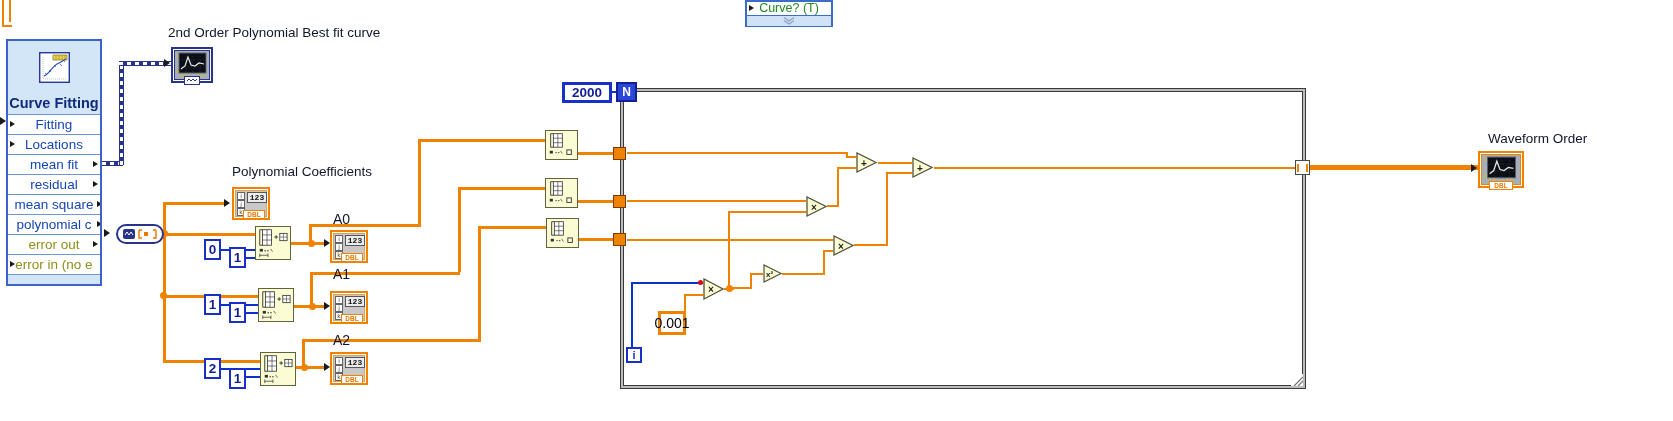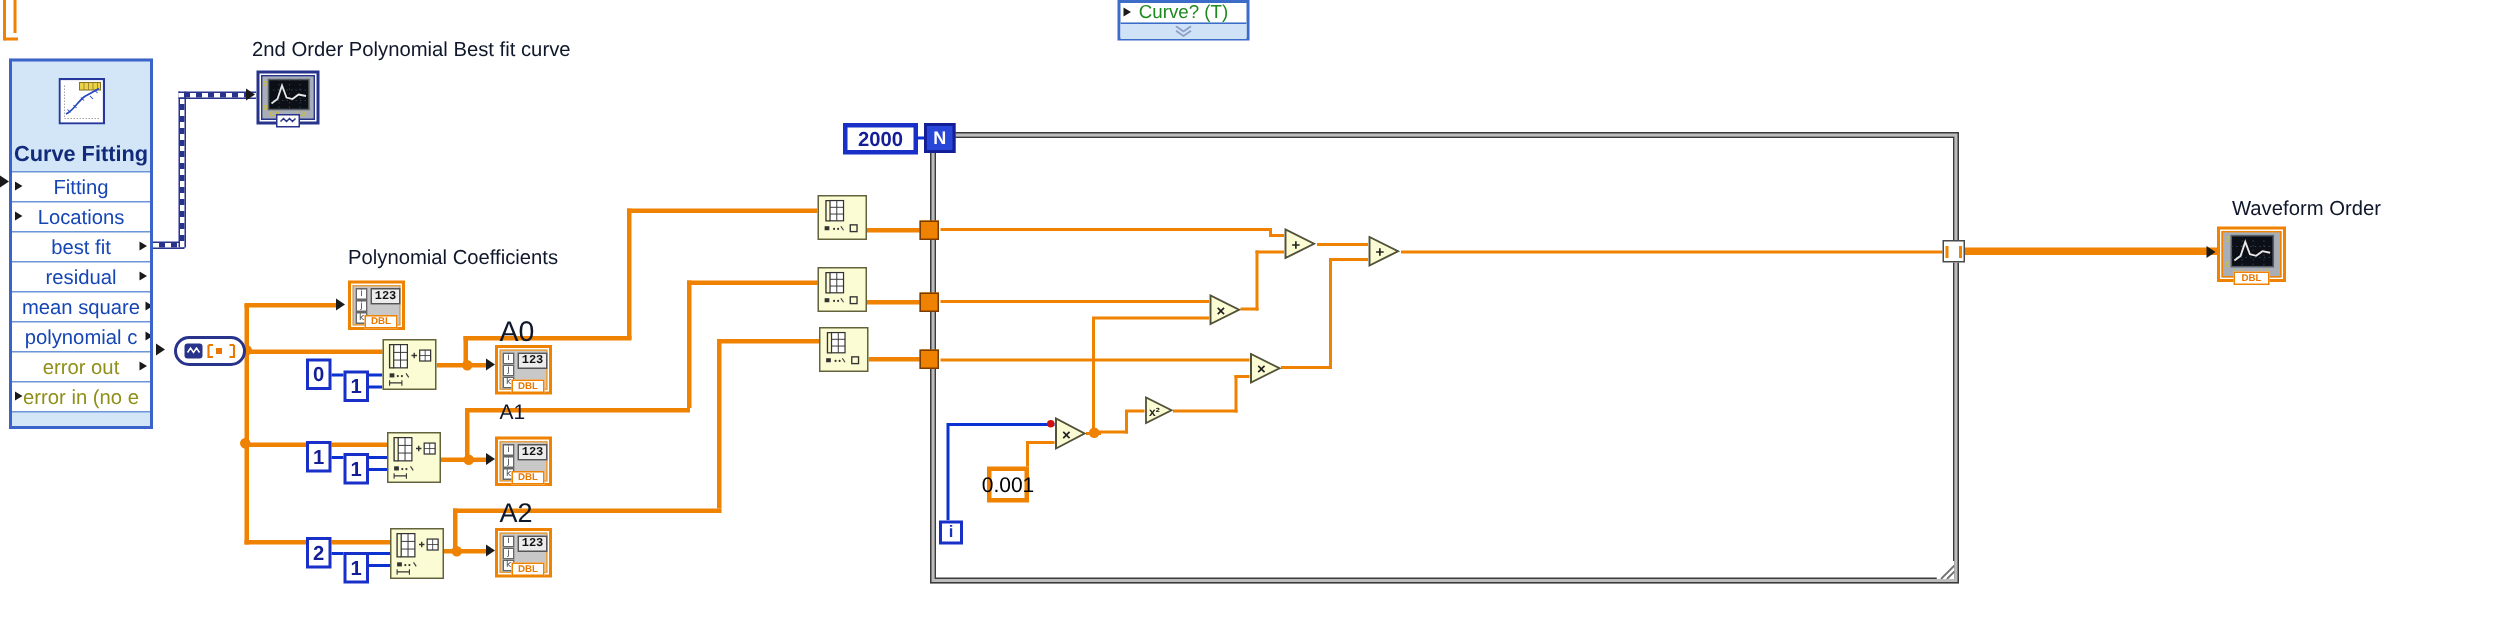--- a/index.html
+++ b/index.html
@@ -162,21 +162,21 @@
       <path d="M4 5v22M4 27h24" stroke="#999" stroke-dasharray="1 1" stroke-width="0.6" fill="none"></path>
       <rect x="14" y="3" width="14" height="5" fill="#ecd44a" stroke="#8a7420" stroke-width="0.7"></rect>
       <path d="M17 3v5M20 3v5M23 3v5M26 3v5" stroke="#8a7420" stroke-width="0.5"></path>
       <path d="M5 24C10 22 13 15 18 12c4-2 7-4 9-5" fill="none" stroke="#2848c0" stroke-width="1.1"></path>
       <path d="M6 21l2 2M10 18l2 2M15 13l2 2M21 12l2 2M24 8l2 2" stroke="#2848c0" stroke-width="0.7"></path>
     </svg>
   </div>
   <div class="title">Curve Fitting</div>
   <div class="row"><span class="ra" style="left:2px"></span><span>Fitting</span></div>
   <div class="row"><span class="ra" style="left:2px"></span><span>Locations</span></div>
-  <div class="row"><span>best fit</span><span class="ra" style="right:2px"></span></div>
+  <div class="row"><span>mean fit</span><span class="ra" style="right:2px"></span></div>
   <div class="row"><span>residual</span><span class="ra" style="right:2px"></span></div>
   <div class="row"><span>mean square</span><span class="ra" style="right:-2px"></span></div>
   <div class="row"><span>polynomial c</span><span class="ra" style="right:-2px"></span></div>
   <div class="row err"><span>error out</span><span class="ra" style="right:2px"></span></div>
   <div class="row err"><span class="ra" style="left:2px"></span><span>error in (no e</span></div>
   <div class="band"></div>
 </div>
 <span class="ar" style="left:0;top:117px"></span>
 
 <div class="lbl" style="left:168px;top:26px">2nd Order Polynomial Best fit curve</div>
@@ -268,21 +268,21 @@
       <rect x="26" y="7" width="8" height="8" fill="#fff" stroke="#333" stroke-width="0.9"></rect>
       <path d="M30 7v8M26 11h8" stroke="#333" stroke-width="0.6"></path>
       <rect x="4" y="24" width="3.5" height="3" fill="#333"></rect>
       <circle cx="10" cy="26" r="0.8" fill="#333"></circle>
       <circle cx="13" cy="26" r="0.8" fill="#333"></circle>
       <path d="M16 24l2 3" stroke="#333" stroke-width="0.8"></path>
       <path d="M4 31h9M4 29v4M13 29v4" stroke="#333" stroke-width="0.8"></path>
     </svg>
 </div>
 
-<div class="lbl" style="left:333px;top:212px;font-size:19px">A0</div>
+<div class="lbl" style="left:333px;top:212px;font-size:14px">A0</div>
 <span class="ar" style="left:324px;top:239px"></span>
 <div class="ind" style="left:330px;top:230px">
   <div class="inn">
     <span class="k" style="top:1px">i</span>
       <span class="k" style="top:9px">j</span>
       <span class="k" style="top:17px">k</span>
     <span class="num">123</span>
       <span class="dbl">DBL</span>
   </div>
 </div>
@@ -290,21 +290,21 @@
 <span class="ar" style="left:324px;top:302px"></span>
 <div class="ind" style="left:330px;top:291px">
   <div class="inn">
     <span class="k" style="top:1px">i</span>
       <span class="k" style="top:9px">j</span>
       <span class="k" style="top:17px">k</span>
     <span class="num">123</span>
       <span class="dbl">DBL</span>
   </div>
 </div>
-<div class="lbl" style="left:333px;top:333px;font-size:18px">A2</div>
+<div class="lbl" style="left:333px;top:333px;font-size:14px">A2</div>
 <span class="ar" style="left:324px;top:363px"></span>
 <div class="ind" style="left:330px;top:352px">
   <div class="inn">
     <span class="k" style="top:1px">i</span>
       <span class="k" style="top:9px">j</span>
       <span class="k" style="top:17px">k</span>
     <span class="num">123</span>
       <span class="dbl">DBL</span>
   </div>
 </div>

